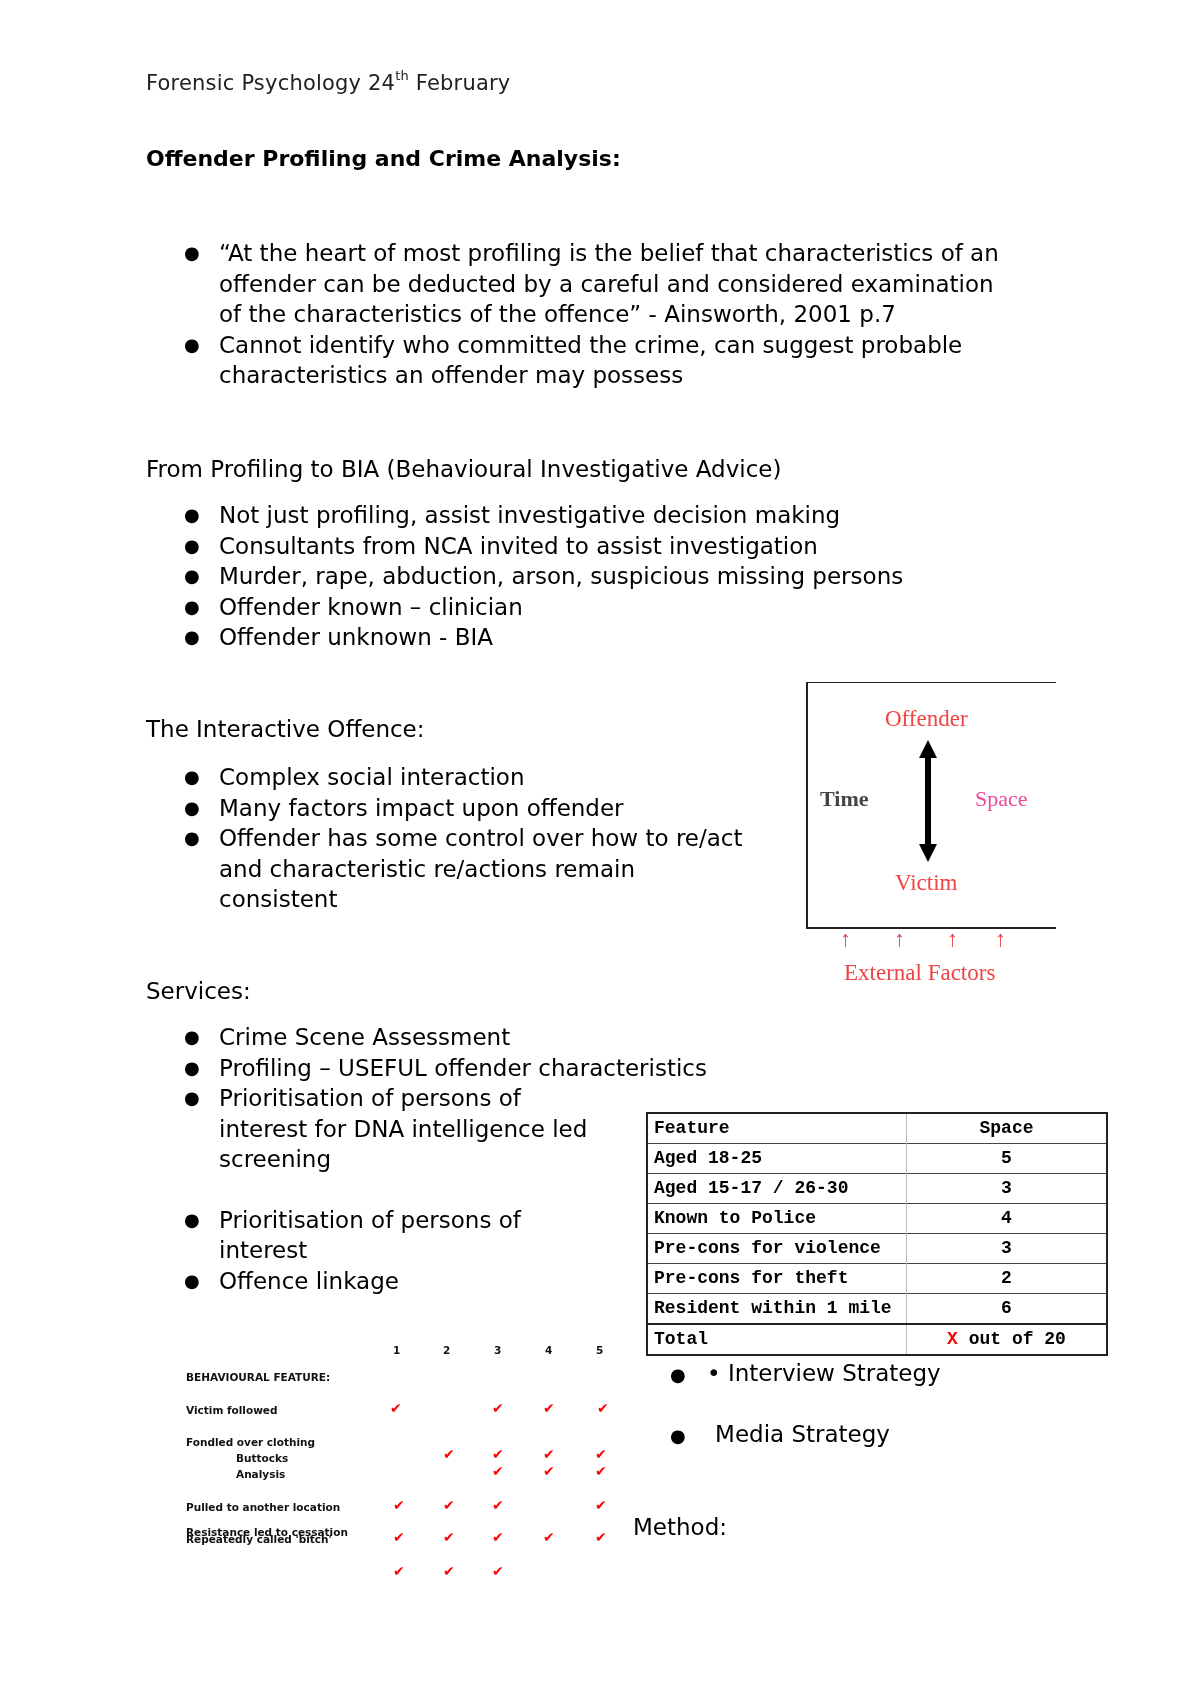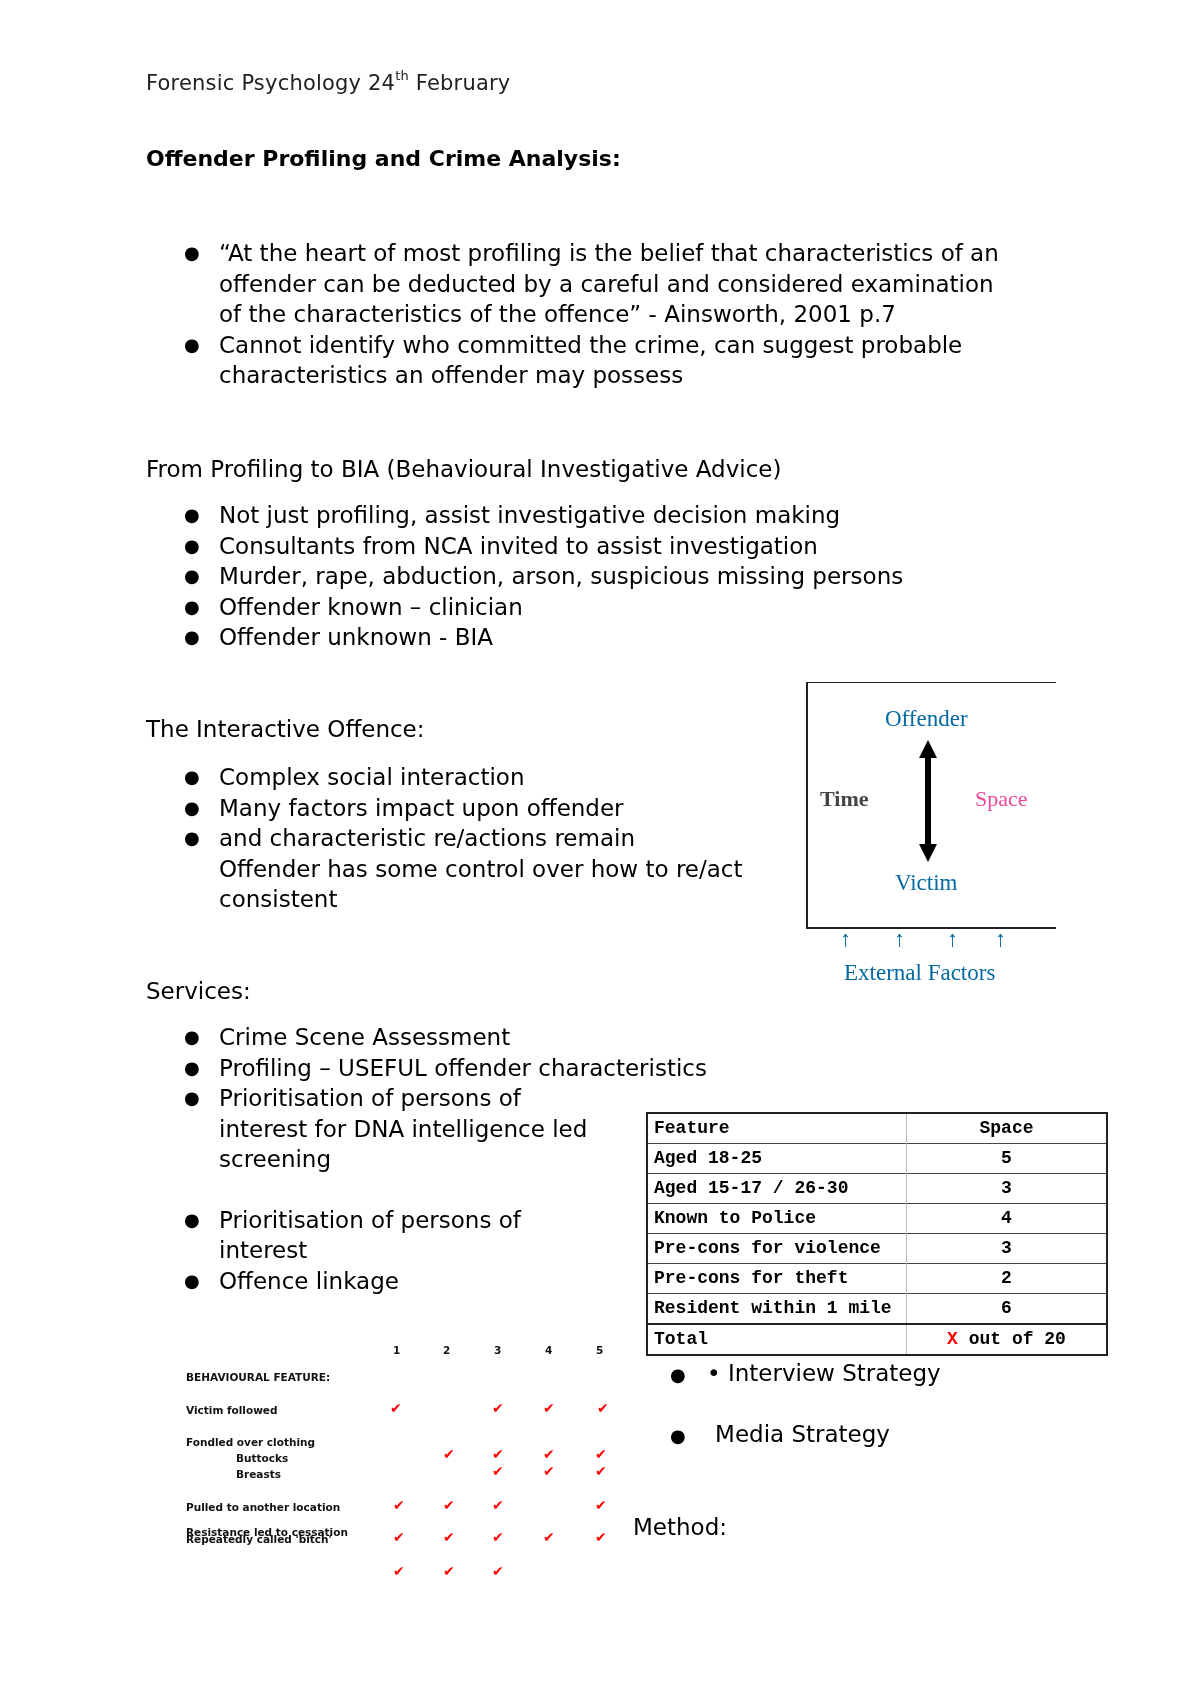--- a/index.html
+++ b/index.html
@@ -21,21 +21,21 @@
       position: relative; padding-left: 73px; font-size: 23px; line-height: 30.5px;
     }
     ul.doc-list li .bullet {
       position: absolute; left: 38px; top: 0; font-size: 18px;
     }
     
     .diagram-box {
       left: 806px; top: 682px; width: 248px; height: 244px;
       border-left: 2px solid #222; border-top: 1.5px solid #222; border-bottom: 2px solid #222;
     }
-    .serif { font-family: "Liberation Serif", "DejaVu Serif", serif; color: #0369a1; }
+    .serif { font-family: "Liberation Serif", "DejaVu Serif", serif; color: #ef4444; }
     
     table.score {
       position: absolute; left: 646px; top: 1112px; width: 462px;
       border-collapse: collapse; font-family: Liberation Mono, monospace;
       font-weight: bold; font-size: 18px; border: 2px solid #222;
     }
     table.score td {
       border-top: 1px solid #444; padding: 1px 6px; height: 27px; line-height: 25px;
     }
     table.score td.val { text-align: center; border-left: 1px solid #bbb; }
@@ -81,22 +81,22 @@
   <li>
       <span class="bullet">●</span>
       <div>Complex social interaction</div>
     </li>
   <li>
       <span class="bullet">●</span>
       <div>Many factors impact upon  offender</div>
     </li>
   <li>
       <span class="bullet">●</span>
+    <div>Offender has some control over how to re/act</div>
     <div>and characteristic re/actions remain</div>
-    <div>Offender has some control over how to re/act</div>
     <div>consistent</div>
   </li>
 </ul>
 
 <div class="abs diagram-box"></div>
 <div class="abs serif" style="left:885px; top:706px; font-size:23px;">Offender</div>
 <div class="abs serif" style="left:895px; top:870px; font-size:23px;">Victim</div>
 <div class="abs serif" style="left:820px; top:786px; font-size:22px; color:#444;font-weight:bold;">Time</div>
 <div class="abs serif" style="left:975px; top:786px; font-size:22px; color:#ec4899;">Space</div>
 <svg class="abs" style="left:913px; top:740px;" width="30" height="122">
@@ -188,21 +188,21 @@
 <div class="abs beh" style="left:443px; top:1344px;">2</div>
 <div class="abs beh" style="left:494px; top:1344px;">3</div>
 <div class="abs beh" style="left:545px; top:1344px;">4</div>
 <div class="abs beh" style="left:596px; top:1344px;">5</div>
 
 <div class="abs beh" style="left:186px; top:1371px;">BEHAVIOURAL FEATURE:</div>
 
 <div class="abs beh" style="left:186px; top:1404px;text-align:right;">Victim followed</div>
 <div class="abs beh" style="left:186px; top:1436px;">Fondled over clothing</div>
 <div class="abs beh" style="left:236px; top:1452px;">Buttocks</div>
-<div class="abs beh" style="left:236px; top:1468px;">Breasts</div>
+<div class="abs beh" style="left:236px; top:1468px;">Analysis</div>
 <div class="abs beh" style="left:186px; top:1501px;">Pulled to another location</div>
 <div class="abs beh" style="left:186px; top:1533px;">Repeatedly called 'bitch'</div>
 <div class="abs beh" style="left:186px; top:1526px;">Resistance led to cessation</div>
 
 <span class="tick" style="left:390px; top:1400px;">✔</span>
 <span class="tick" style="left:492px; top:1400px;">✔</span>
 <span class="tick" style="left:543px; top:1400px;">✔</span>
 <span class="tick" style="left:597px; top:1400px;">✔</span>
 
 <span class="tick" style="left:443px; top:1446px;">✔</span>

